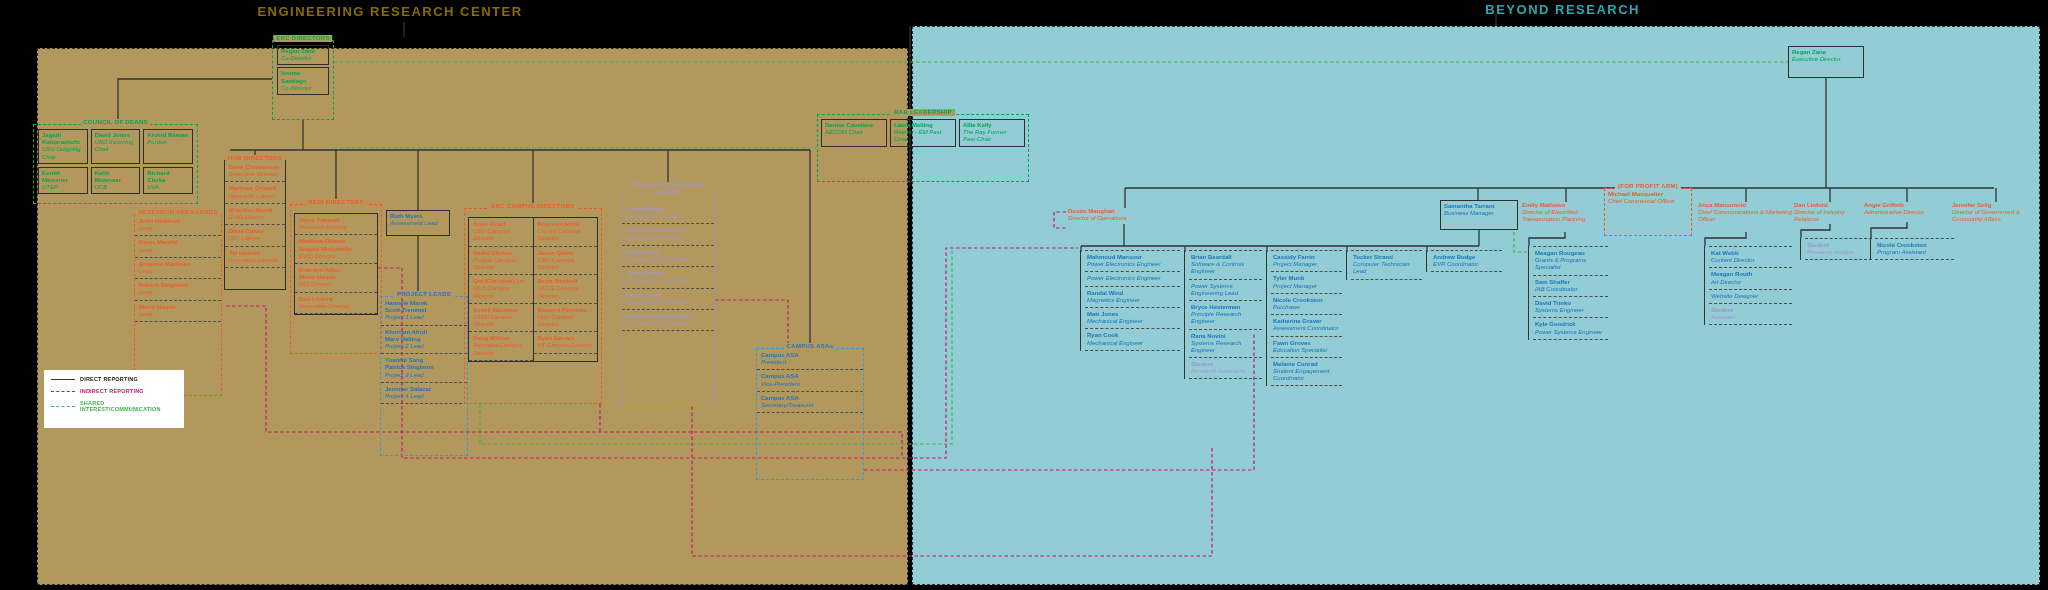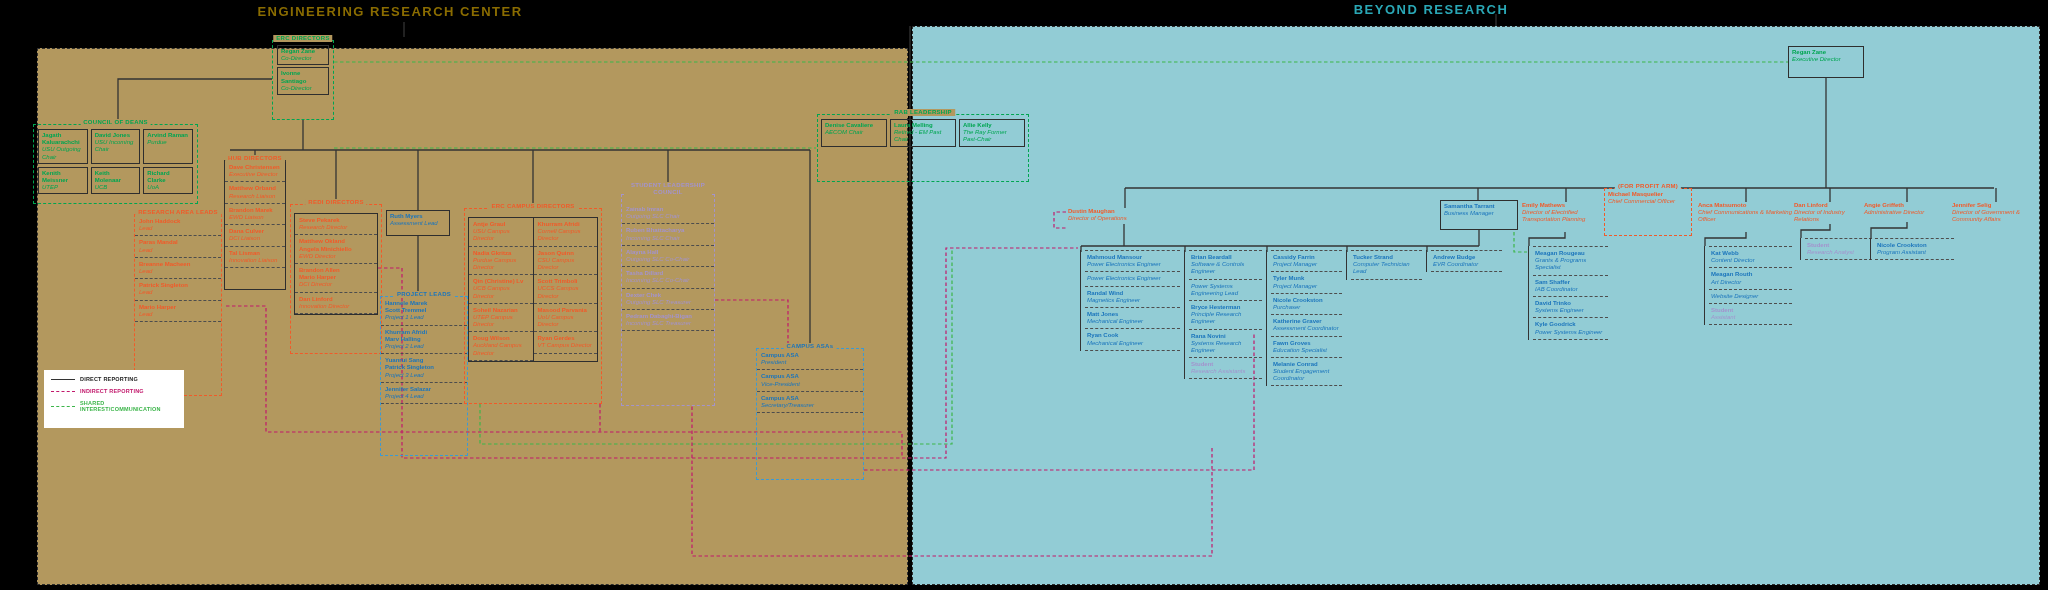--- a/index.html
+++ b/index.html
@@ -9,21 +9,21 @@
   }
   html,body{margin:0;padding:0;background:#000;}
   body{font-family:"Liberation Sans", sans-serif;}
   #stage{position:relative;width:2048px;height:590px;overflow:hidden;background:#000;}
   .panel{position:absolute;border:1.5px dashed var(--ink);}
   #panel-left{left:37px;top:48px;width:869px;height:535px;background:var(--tan);}
   #panel-right{left:912px;top:26px;width:1126px;height:557px;background:var(--sky);}
   #wires{position:absolute;left:0;top:0;z-index:3;pointer-events:none;}
   .ptitle{position:absolute;z-index:4;font-weight:700;font-size:13px;letter-spacing:1.5px;text-align:center;}
   #title-left{left:240px;top:4px;width:300px;color:var(--gold);}
-  #title-right{left:1291px;top:2px;width:280px;color:var(--teal);}
+  #title-right{left:1360px;top:2px;width:280px;color:var(--teal);text-align:right;}
   .gbox,.sbox,.col,.head,.freebox{position:absolute;z-index:5;box-sizing:border-box;}
   .gbox{border:1.5px dashed;}
   .sbox{border:1.5px solid var(--ink);}
   .b-orange{border-color:var(--orange);} .b-green{border-color:var(--green);}
   .b-blue{border-color:#3b9ad4;} .b-lav{border-color:var(--lav);}
   .glabel{position:absolute;top:-6px;left:50%;transform:translateX(-50%);font-size:6px;font-weight:700;
           letter-spacing:.3px;padding:0 3px;white-space:nowrap;line-height:1.1;z-index:6;}
   .glabel.wrap{white-space:normal;width:78px;text-align:center;top:-13px;}
   .on-tan .glabel{background:var(--tan);} .on-blue .glabel{background:var(--sky);}
   .person{padding:2px 3px;line-height:1.2;}

